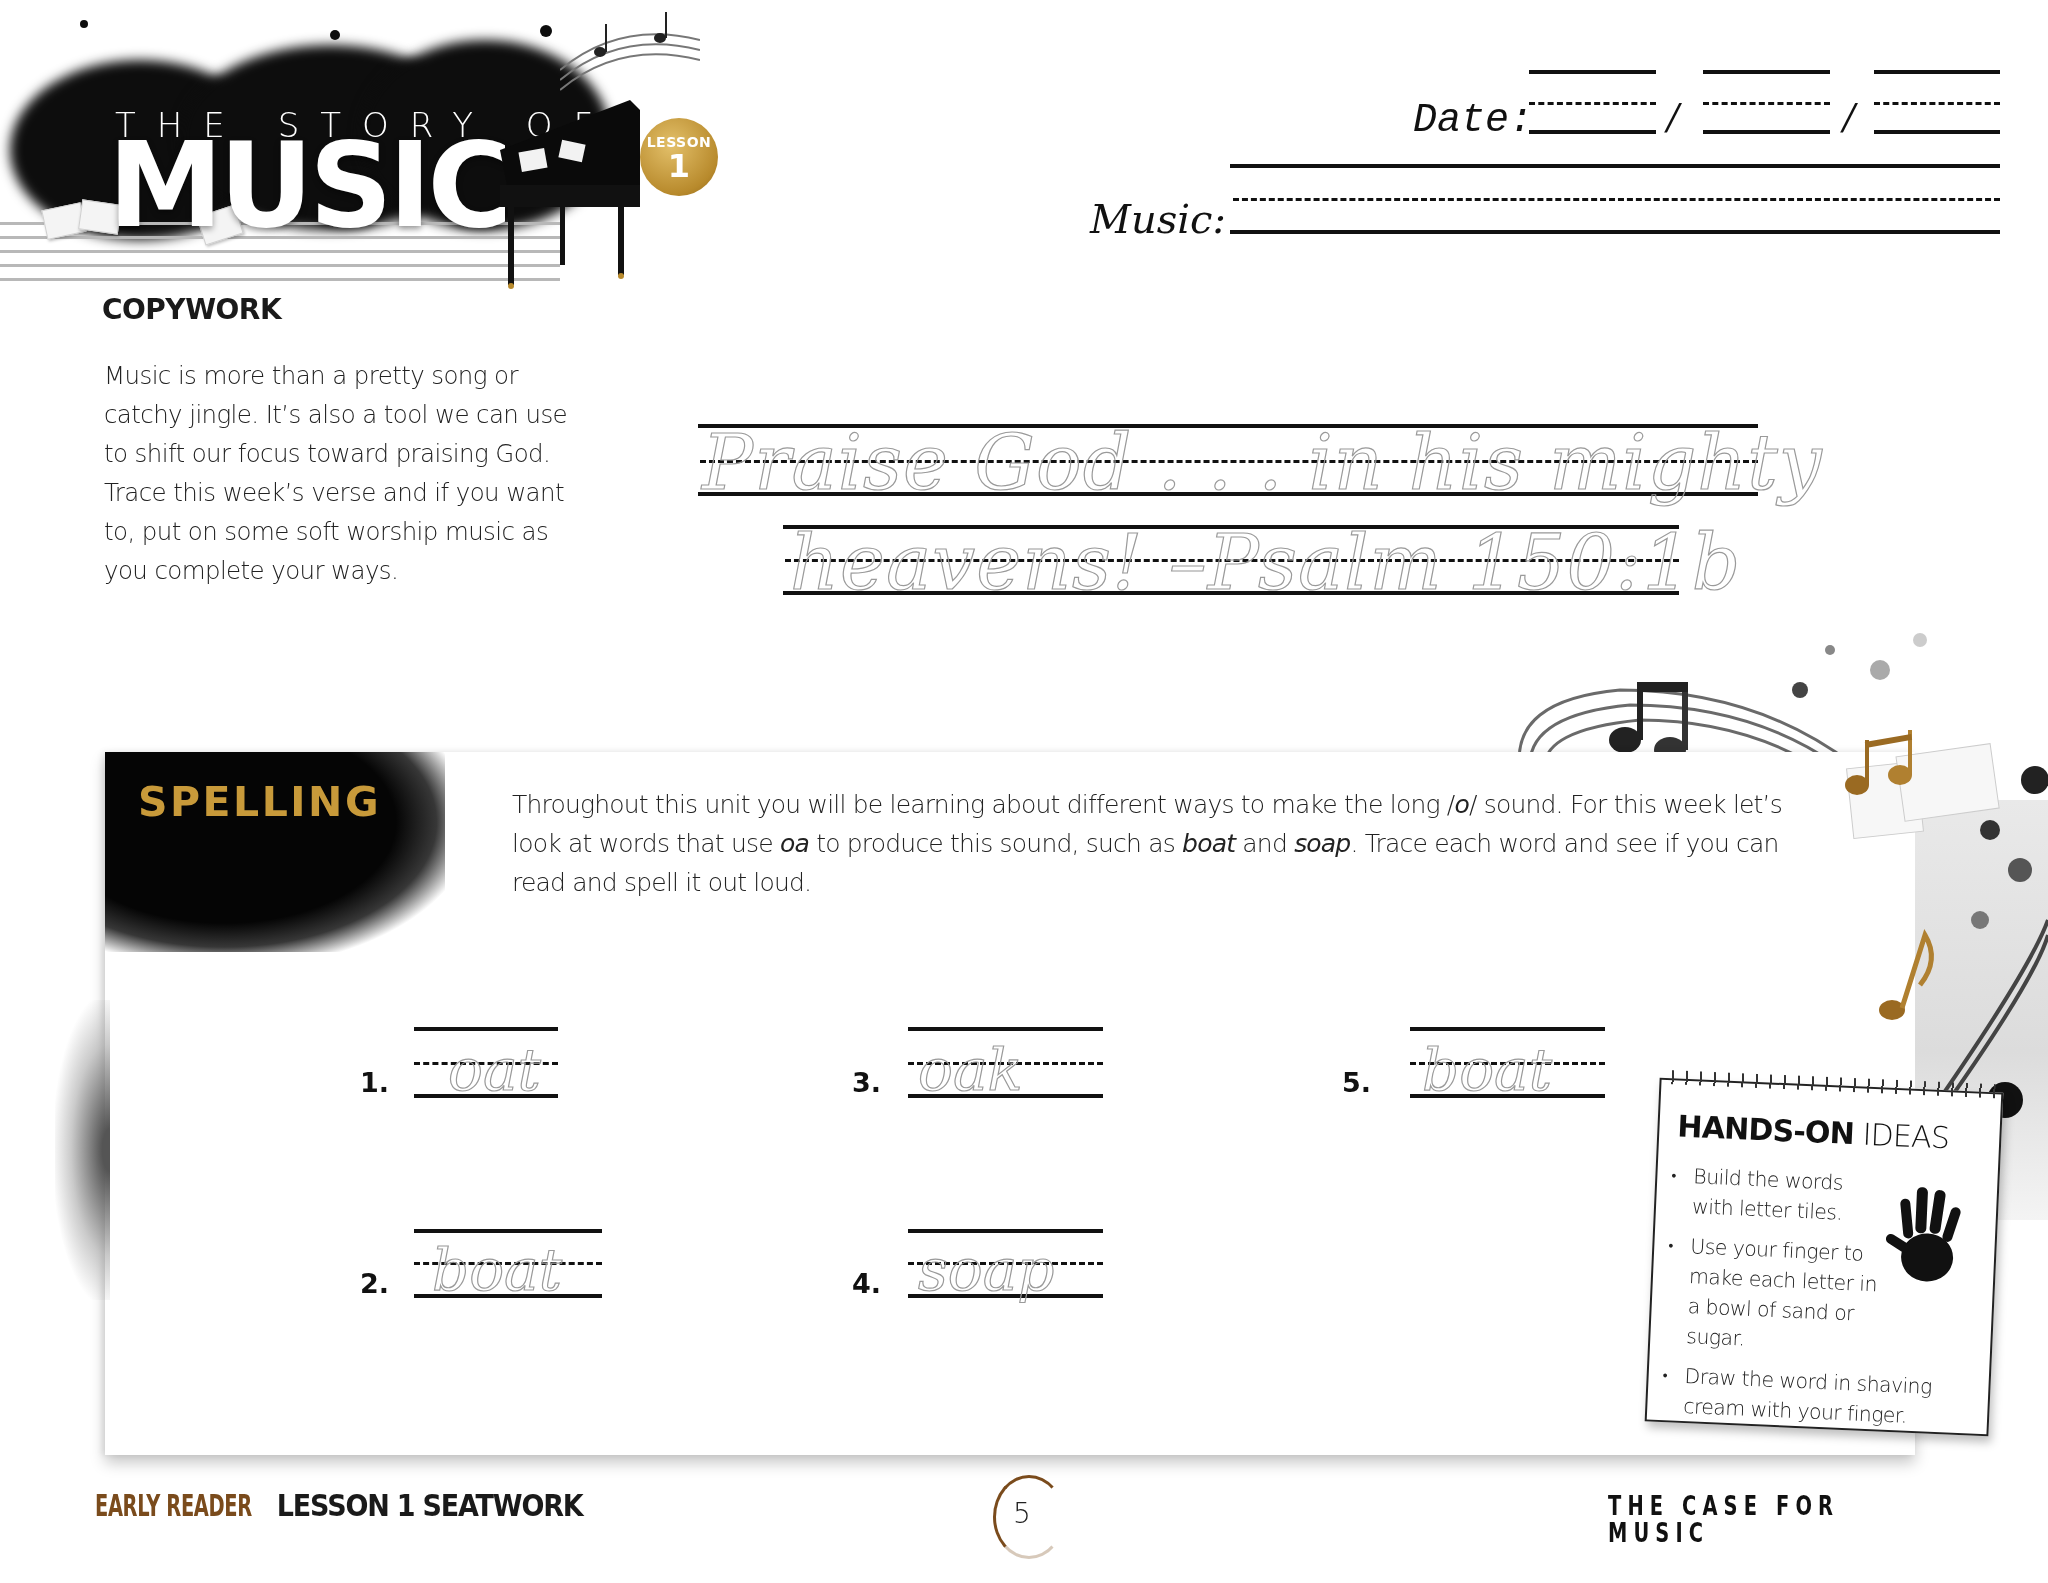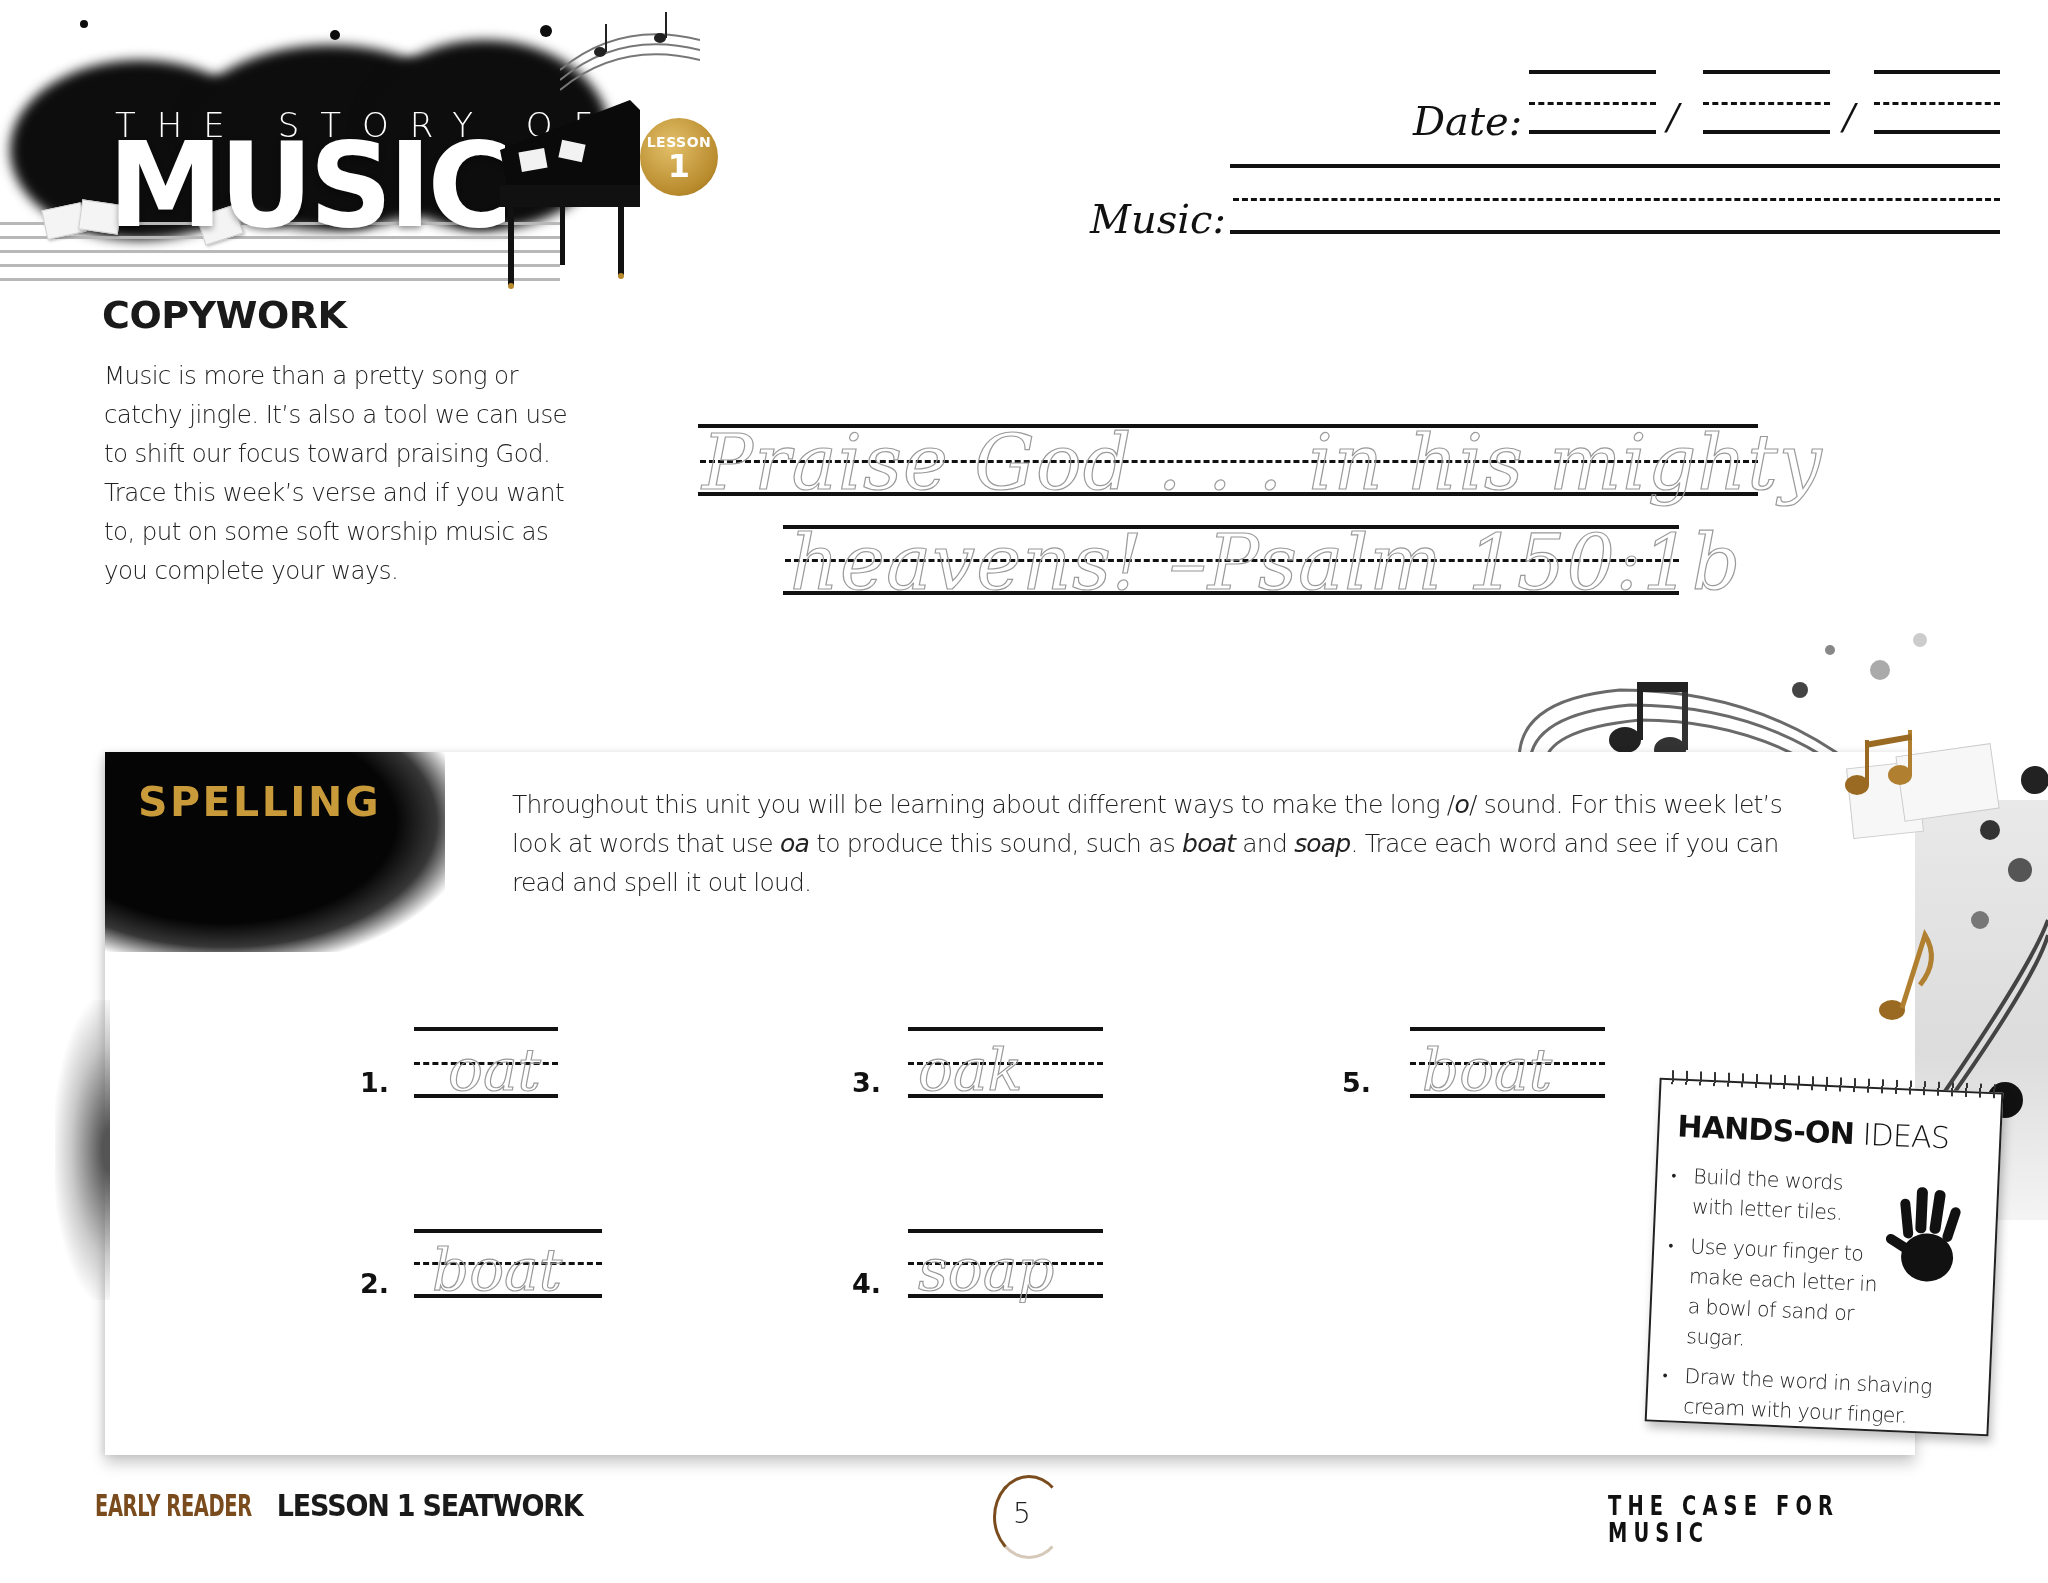--- a/index.html
+++ b/index.html
@@ -25,21 +25,21 @@
       box-shadow: 1px 2px 3px rgba(0,0,0,0.25); }
 
   
   .cursive { font-family: "DejaVu Serif", serif; font-style: italic; font-weight: normal; color: #111; }
   .solid { position: absolute; height: 4px; background: #111; }
   .dash { position: absolute; height: 0; border-top: 3px dashed #111; }
   .slash { position: absolute; font-family: "DejaVu Serif", serif; font-style: italic; font-size: 36px; color: #111; }
 
   
   #copy-heading { left: 102px; top: 296px; font-family: "DejaVu Sans", sans-serif; font-weight: bold;
-      font-size: 38px; letter-spacing: -0.5px; line-height: 1; }
+      font-size: 28px; letter-spacing: -0.5px; line-height: 1; }
   #copy-body { left: 104px; top: 356px; width: 470px; font-family: "DejaVu Sans", sans-serif;
       font-weight: 300; font-size: 24.5px; line-height: 39px; letter-spacing: -0.6px; color: #222; }
   .trace { position: absolute; font-family: "DejaVu Serif", serif; font-style: italic;
       color: transparent; -webkit-text-stroke: 1.2px #9a9a9a; white-space: nowrap; }
 
   
   #spell-card { left: 105px; top: 752px; width: 1810px; height: 703px; background: #fff;
       box-shadow: 0 8px 14px rgba(0,0,0,0.22), -3px 0 6px rgba(0,0,0,0.08); }
   #spell-ink { left: 105px; top: 752px; width: 340px; height: 200px;
       background: radial-gradient(ellipse at 35% 35%, #050505 55%, rgba(20,20,20,0.85) 68%, rgba(120,120,120,0) 80%); }
@@ -115,21 +115,21 @@
     <path d="M0 60 Q60 10 140 30" stroke="#777" stroke-width="2" fill="none"></path>
     <path d="M0 70 Q60 20 140 40" stroke="#777" stroke-width="2" fill="none"></path>
     <path d="M0 80 Q60 30 140 50" stroke="#777" stroke-width="2" fill="none"></path>
     <ellipse cx="40" cy="42" rx="6" ry="5" fill="#222"></ellipse>
       <rect x="45" y="14" width="2" height="28" fill="#222"></rect>
     <ellipse cx="100" cy="28" rx="6" ry="5" fill="#222"></ellipse>
       <rect x="105" y="2" width="2" height="26" fill="#222"></rect>
   </svg>
 </div>
 
-<div class="abs cursive" style="left:1413px;top:98px;font-size:40px;">Date:</div>
+<div class="abs cursive" style="left:1413px;top:98px;font-size:40px;font-family:Liberation Mono, monospace;">Date:</div>
 <div>
   <div class="solid" style="left:1529px;top:70px;width:127px;"></div>
   <div class="dash" style="left:1529px;top:102px;width:127px;"></div>
   <div class="solid" style="left:1529px;top:130px;width:127px;"></div>
 </div>
 <div class="slash" style="left:1667px;top:96px;">/</div>
 <div>
   <div class="solid" style="left:1703px;top:70px;width:127px;"></div>
   <div class="dash" style="left:1703px;top:102px;width:127px;"></div>
   <div class="solid" style="left:1703px;top:130px;width:127px;"></div>

